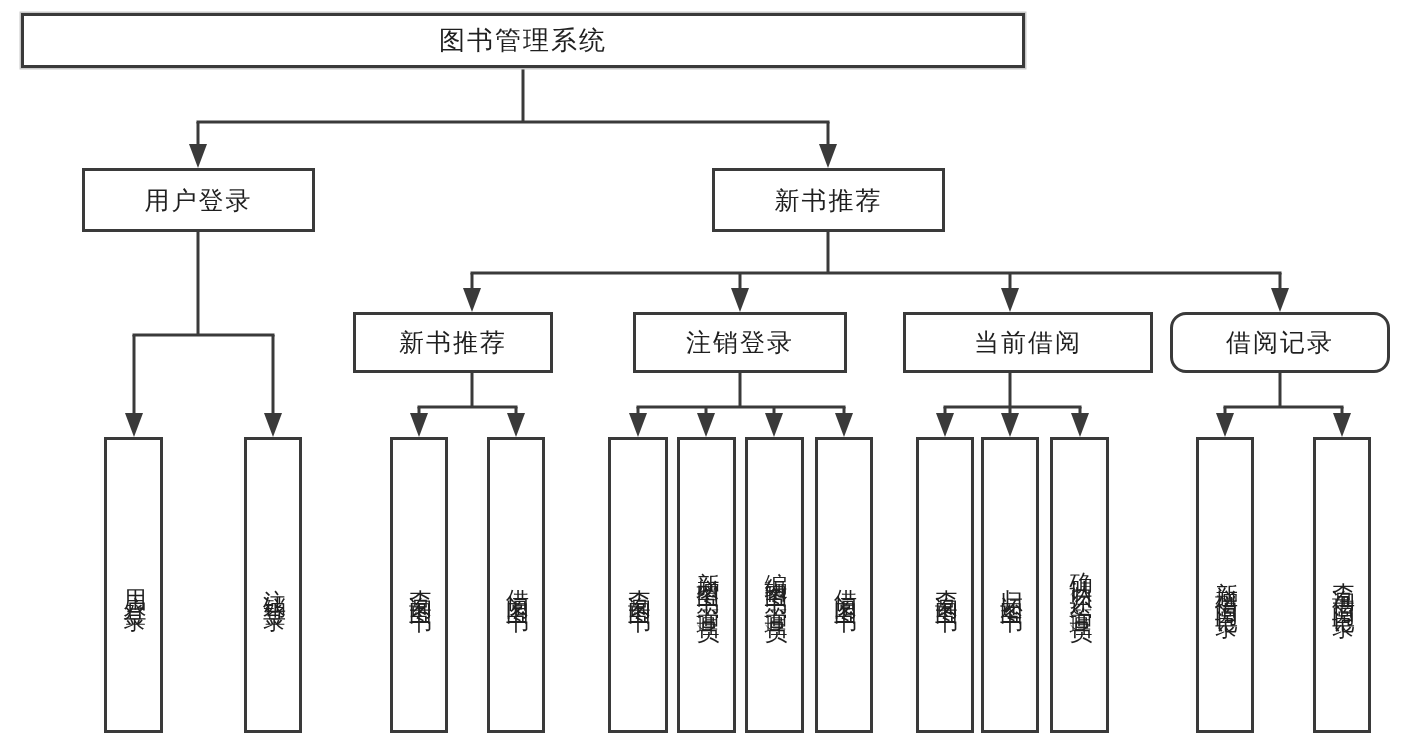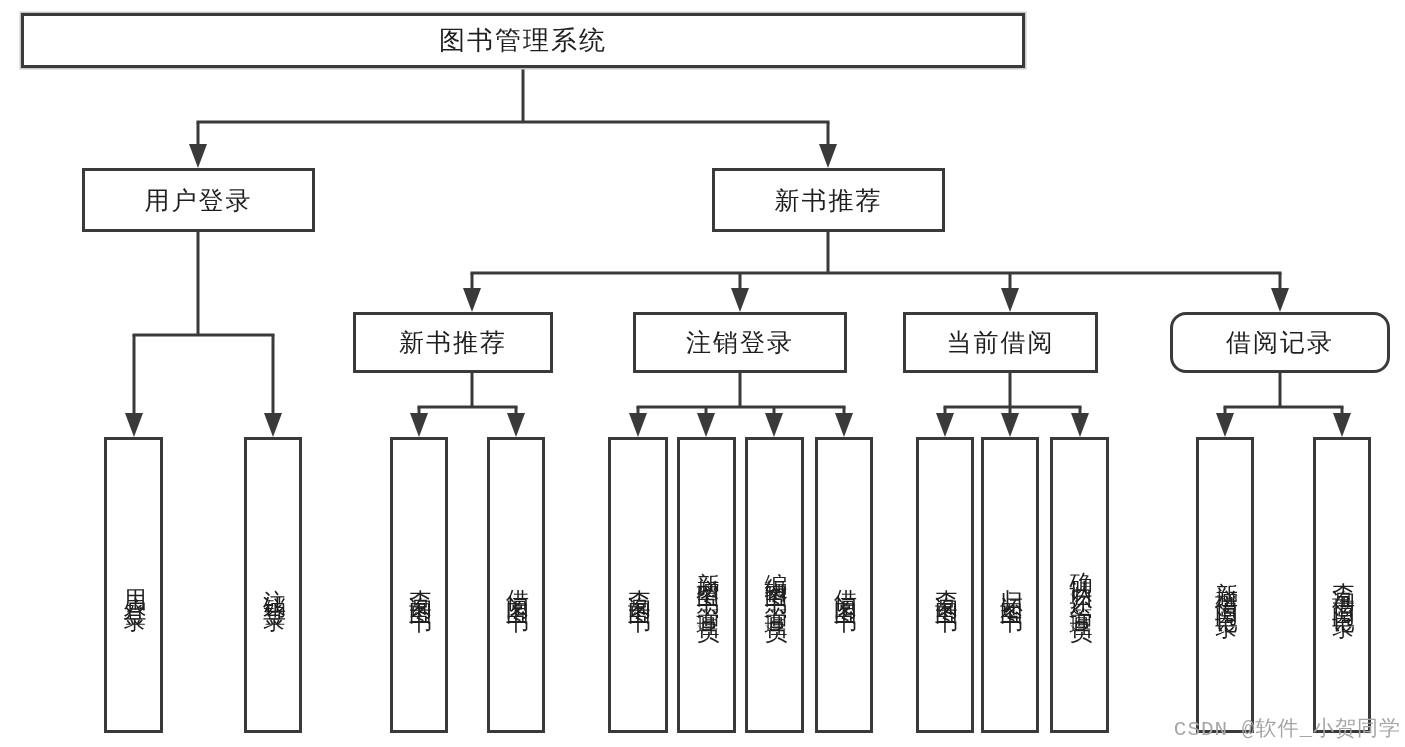--- a/index.html
+++ b/index.html
@@ -149,21 +149,21 @@
   <div class="node hbox" style="left:712px;top:168px;width:233px;height:64px;">
     <span>新书推荐</span>
   </div>
 
   <div class="node hbox" style="left:353px;top:312px;width:200px;height:61px;">
     <span>新书推荐</span>
   </div>
   <div class="node hbox" style="left:633px;top:312px;width:214px;height:61px;">
     <span>注销登录</span>
   </div>
-  <div class="node hbox" style="left:903px;top:312px;width:195px;height:61px;">
+  <div class="node hbox" style="left:903px;top:312px;width:250px;height:61px;">
     <span>当前借阅</span>
   </div>
   <div class="node hbox" style="left:1170px;top:312px;width:220px;height:61px;border-radius:16px;">
     <span>借阅记录</span>
   </div>
 
   <div class="node vbox" style="left:104px;top:437px;width:59px;height:296px;">
     <span>用户登录</span>
   </div>
   <div class="node vbox" style="left:244px;top:437px;width:58px;height:296px;">
@@ -200,15 +200,14 @@
     <span>确认归还（管理员）</span>
   </div>
 
   <div class="node vbox" style="left:1196px;top:437px;width:58px;height:296px;">
     <span>新增借阅记录</span>
   </div>
   <div class="node vbox" style="left:1313px;top:437px;width:58px;height:296px;">
     <span>查询借阅记录</span>
   </div>
 
-  <div class="watermark">CSDN @软件_小贺同学</div>
 
 </div>
 
 </body></html>

